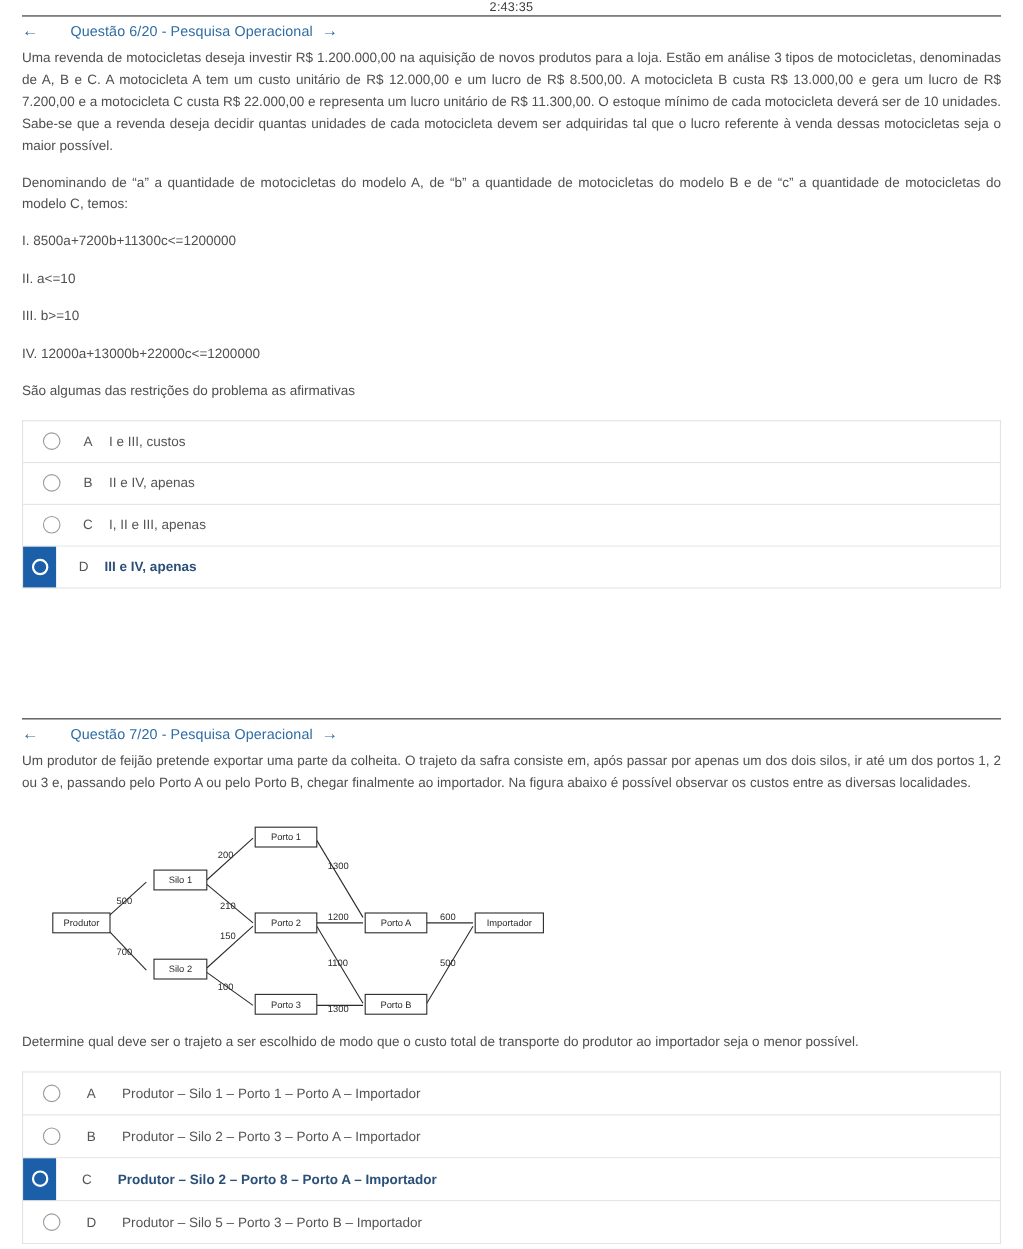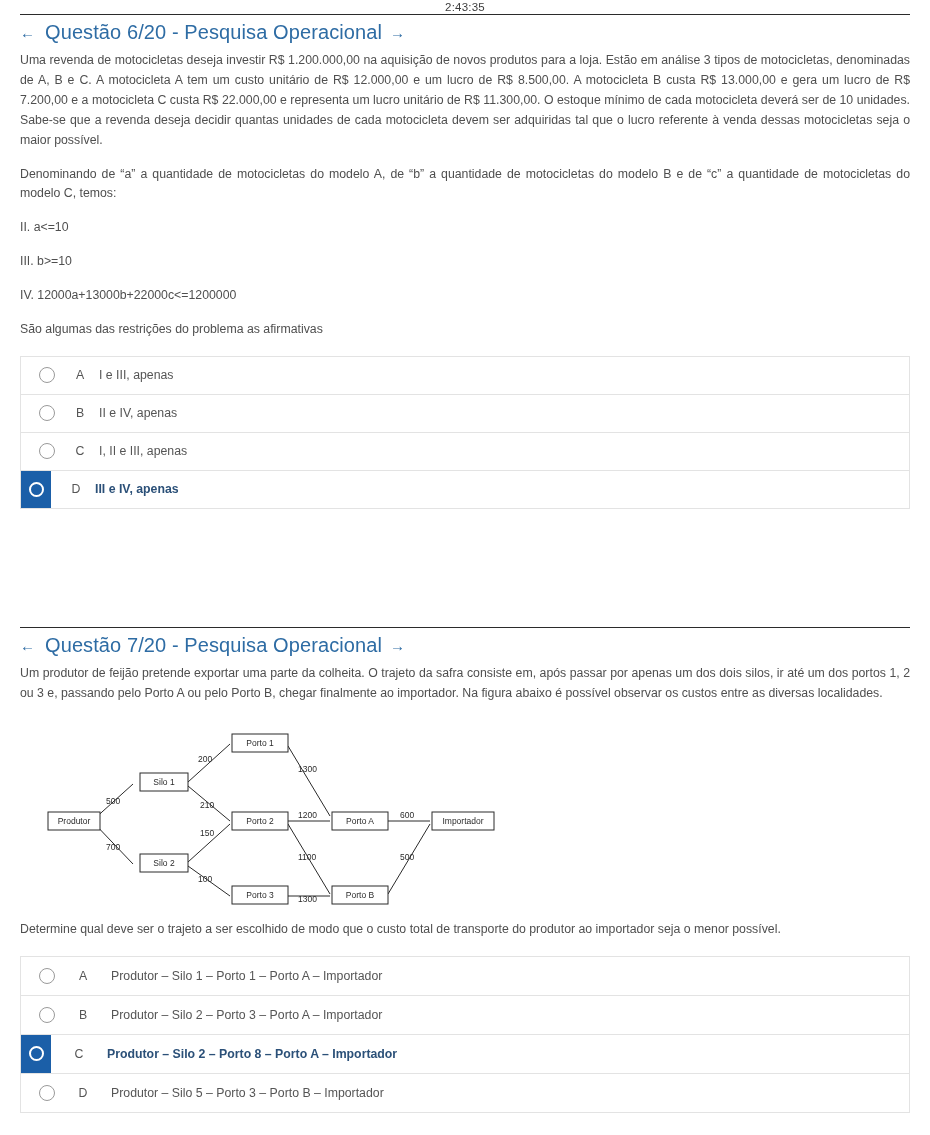--- a/index.html
+++ b/index.html
@@ -31,22 +31,23 @@
   }
   .q-header {
     border-top: 1px solid #2b2b2b;
     padding-top: 6px;
     display: flex;
     align-items: center;
     gap: 8px;
   }
   .q-title {
     color: #2e6ca4;
-    font-size: 20px;
+    font-size: 13px;
     letter-spacing: 0.1px;
+    margin-left: 19px;
   }
   .arrow {
     color: #2e6ca4;
     font-size: 15px;
     line-height: 1;
     cursor: pointer;
   }
   .arrow.left { margin-right: 2px; }
   .q-body {
     margin-top: 7px;
@@ -150,31 +151,32 @@
 
   <div class="q-block">
     <div class="q-header">
       <span class="arrow left">←</span>
       <span class="q-title">Questão 6/20 - Pesquisa Operacional</span>
       <span class="arrow right">→</span>
     </div>
     <div class="q-body">
       <p>Uma revenda de motocicletas deseja investir R$ 1.200.000,00 na aquisição de novos produtos para a loja. Estão em análise 3 tipos de motocicletas, denominadas de A, B e C. A motocicleta A tem um custo unitário de R$ 12.000,00 e um lucro de R$ 8.500,00. A motocicleta B custa R$ 13.000,00 e gera um lucro de R$ 7.200,00 e a motocicleta C custa R$ 22.000,00 e representa um lucro unitário de R$ 11.300,00. O estoque mínimo de cada motocicleta deverá ser de 10 unidades. Sabe-se que a revenda deseja decidir quantas unidades de cada motocicleta devem ser adquiridas tal que o lucro referente à venda dessas motocicletas seja o maior possível.</p>
       <p>Denominando de “a” a quantidade de motocicletas do modelo A, de “b” a quantidade de motocicletas do modelo B e de “c” a quantidade de motocicletas do modelo C, temos:</p>
+      <p>I. 8500a+7200b+11300c&lt;=1200000</p>
       <p>II. a&lt;=10</p>
       <p>III. b&gt;=10</p>
       <p>IV. 12000a+13000b+22000c&lt;=1200000</p>
       <p class="statement">São algumas das restrições do problema as afirmativas</p>
     </div>
 
     <div class="options">
       <div class="opt">
         <span class="radio"></span>
         <span class="letter">A</span>
-        <span class="text">I e III, apenas</span>
+        <span class="text">I e III, custos</span>
       </div>
       <div class="opt">
         <span class="radio"></span>
         <span class="letter">B</span>
         <span class="text">II e IV, apenas</span>
       </div>
       <div class="opt">
         <span class="radio"></span>
         <span class="letter">C</span>
         <span class="text">I, II e III, apenas</span>

